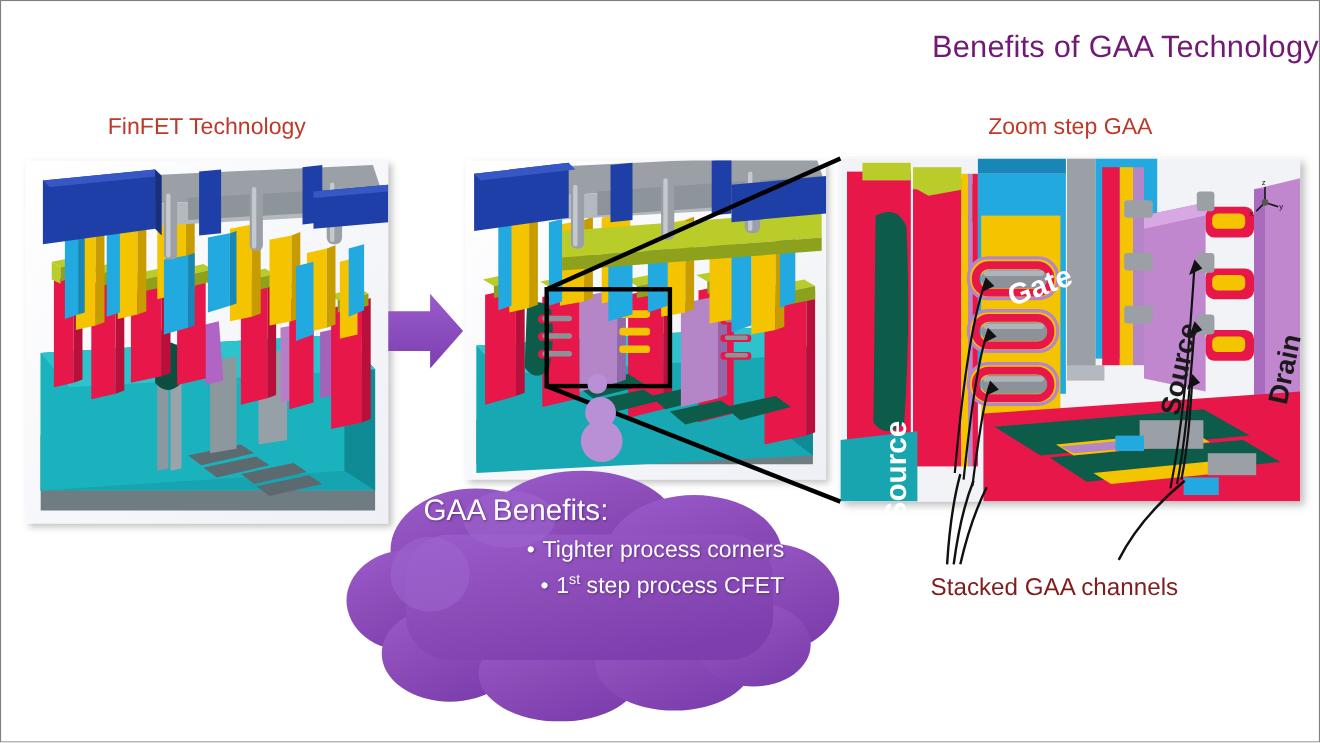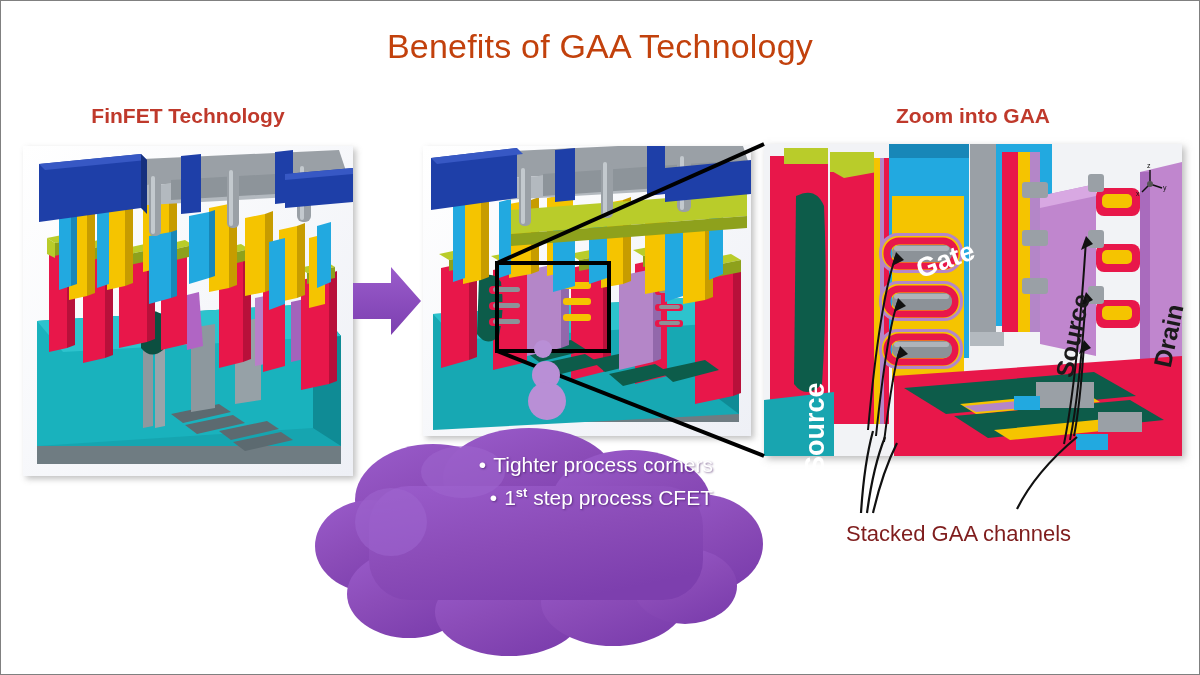--- a/index.html
+++ b/index.html
@@ -13,31 +13,31 @@
   #slide{
     position:absolute;inset:0;
     border:1px solid #808080;
     box-sizing:border-box;
     background:#ffffff;
     overflow:hidden;
   }
   .title{
     position:absolute;
     left:0;right:0;top:26px;
-    text-align:center;
-    font-size:34px;
-    color:#c2410c;
+    text-align:right;
+    font-size:28px;
+    color:#701a75;
     letter-spacing:.2px;
     font-weight:400;
   }
   .panel-heading{
     position:absolute;
     font-size:21px;
     color:#bf392b;
-    font-weight:bold;
+    font-weight:normal;
     text-align:center;
     white-space:nowrap;
   }
   #h-finfet{left:22px;width:330px;top:103px;}
   #h-gaa{left:420px;width:330px;top:103px;}
   #h-zoom{left:763px;width:418px;top:103px;}
 
   .img-frame{position:absolute;background:#fdfdfd;}
   #panel-finfet{left:22px;top:145px;width:330px;height:330px;
     box-shadow:3px 3px 6px rgba(120,120,120,.45);}
@@ -53,21 +53,21 @@
 
   #cloud{position:absolute;left:312px;top:425px;width:460px;height:230px;}
   #cloud-text{
     position:absolute;left:382px;top:448px;width:330px;
     color:#ffffff;
     text-shadow:1px 1px 2px rgba(60,20,90,.55);
   }
   #cloud-title{font-size:27px;margin:0 0 4px 2px;}
   .cloud-bullet{font-size:21px;line-height:1.55;white-space:nowrap;text-align:right;}
   .cloud-bullet .dot{margin-right:7px;}
-  sup{font-size:.62em;vertical-align:super;font-weight:bold;}
+  sup{font-size:.62em;vertical-align:super;}
 
   #stacked-caption{
     position:absolute;left:845px;top:520px;
     font-size:22px;color:#7f1d1d;white-space:nowrap;
   }
 
   .vlabel{
     position:absolute;
     font-weight:bold;
     white-space:nowrap;
@@ -75,21 +75,21 @@
   }
 </style>
 </head>
 <body>
 
 <div id="slide">
 
   <div class="title">Benefits of GAA Technology</div>
 
   <div class="panel-heading" id="h-finfet">FinFET Technology</div>
-  <div class="panel-heading" id="h-zoom">Zoom into GAA</div>
+  <div class="panel-heading" id="h-zoom">Zoom step GAA</div>
 
   <div class="img-frame" id="panel-finfet">
     <svg viewBox="0 0 330 330" preserveAspectRatio="none">
       <defs>
         <linearGradient id="bgL" x1="0" y1="0" x2="1" y2="1">
           <stop offset="0" stop-color="#ffffff"></stop>
             <stop offset="1" stop-color="#eef0f6"></stop>
         </linearGradient>
       </defs>
       <rect x="0" y="0" width="330" height="330" fill="url(#bgL)"></rect>
@@ -537,20 +537,21 @@
       <ellipse cx="372" cy="160" rx="52" ry="38"></ellipse>
       <rect x="56" y="60" width="334" height="114" rx="40"></rect>
     </g>
     <g fill="#9f66cf" opacity="0.55">
       <ellipse cx="78" cy="96" rx="36" ry="34"></ellipse>
       <ellipse cx="150" cy="46" rx="42" ry="26"></ellipse>
     </g>
   </svg>
 
   <div id="cloud-text">
+    <div id="cloud-title">GAA Benefits:</div>
     <div class="cloud-bullet">
       <span class="dot">•</span><span>Tighter process corners</span>
     </div>
     <div class="cloud-bullet">
       <span class="dot">•</span><span>1</span><sup>st</sup><span> step process CFET</span>
     </div>
   </div>
 
   <div id="stacked-caption">Stacked GAA channels</div>
 

